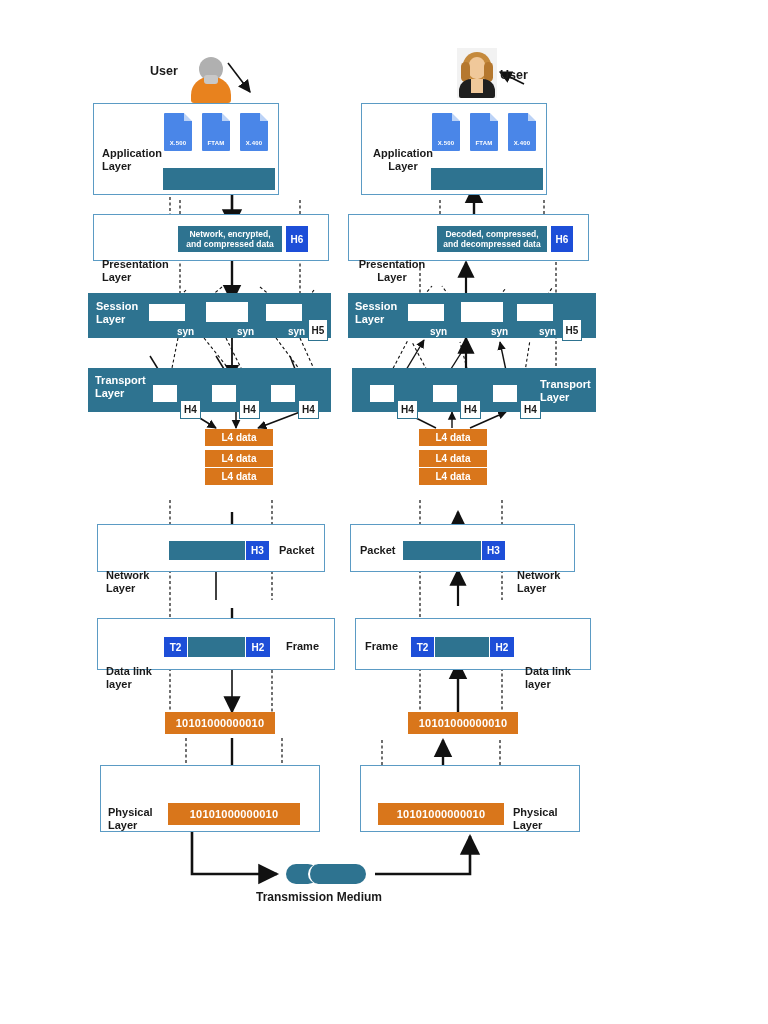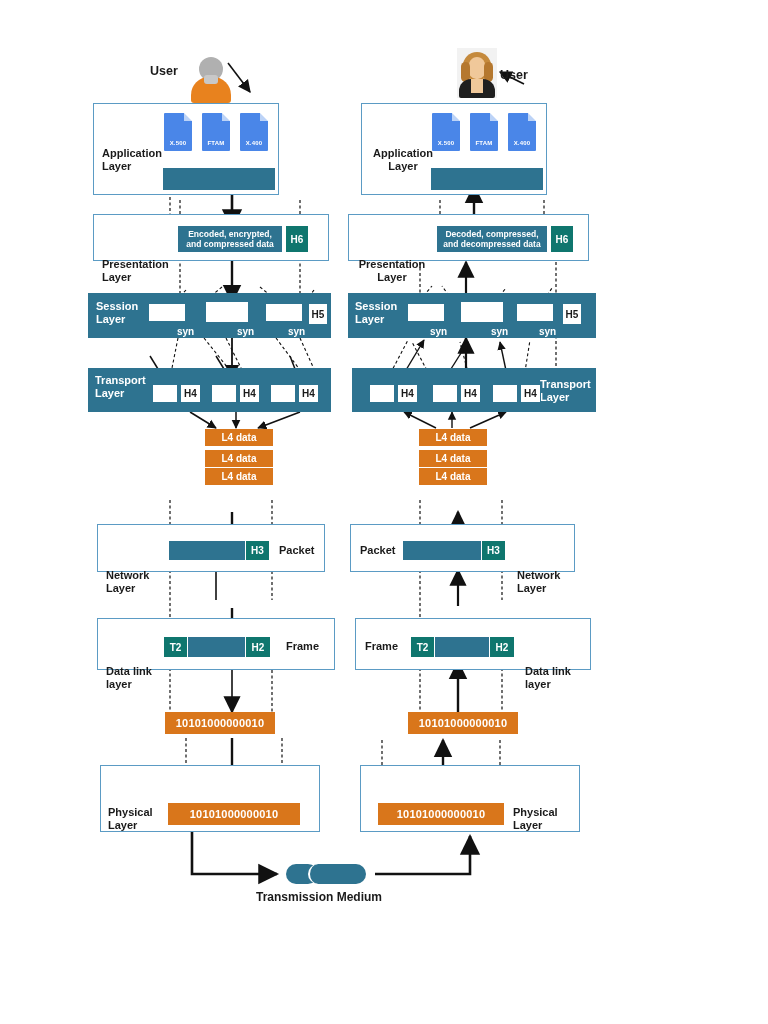--- a/index.html
+++ b/index.html
@@ -17,24 +17,24 @@
 
   
   .lyr-label{font-size:11px;font-weight:bold;color:#1a1a1a;line-height:1.18;margin-top:32px;}
   .lyr-label-w{font-size:11px;font-weight:bold;color:#ffffff;line-height:1.18;}
   .side-label{font-size:11px;font-weight:bold;color:#1a1a1a;}
   .user-label{font-size:12.5px;font-weight:bold;color:#1a1a1a;}
 
   
   .teal-blk{background:#2E7390;}
   .white-blk{background:#ffffff;border:1px solid #2E7390;}
-  .hdr-blk{background:#0f766e;color:#fff;font-size:10px;font-weight:bold;
+  .hdr-blk{background:#1d4ed8;color:#fff;font-size:10px;font-weight:bold;
            display:flex;align-items:center;justify-content:center;}
   .hdr-white{background:#ffffff;color:#1a1a1a;font-size:10px;font-weight:bold;
-           display:flex;align-items:center;justify-content:center;border:1px solid #2E7390;}
+           display:flex;align-items:center;justify-content:center;border:1px solid #2E7390;margin-top:16px;}
   .orange-blk{background:#D9761B;color:#ffffff;font-size:10px;font-weight:bold;
            display:flex;align-items:center;justify-content:center;}
   .orange-bits{background:#D9761B;color:#ffffff;font-size:11px;font-weight:bold;
            display:flex;align-items:center;justify-content:center;letter-spacing:.2px;}
   .pdata{color:#ffffff;font-size:8.5px;font-weight:bold;line-height:1.22;
          display:flex;align-items:center;justify-content:center;text-align:center;padding:0 2px;}
   .syn{font-size:10px;font-weight:bold;color:#ffffff;}
 
   
   .doc{position:absolute;width:28px;height:38px;background:#4A86E8;
@@ -197,21 +197,21 @@
     <span>X.400</span>
     </div>
   <div class="abs teal-blk" style="left:163px;top:168px;width:112px;height:22px;"></div>
 
   <div class="abs layer-box" style="left:93px;top:214px;width:236px;height:47px;"></div>
   <div class="abs lyr-label" style="left:102px;top:226px;">
     <div>Presentation</div>
     <div>Layer</div>
   </div>
   <div class="abs teal-blk pdata" style="left:178px;top:226px;width:104px;height:26px;flex-direction:column;">
-    <div>Encoded, encrypted,</div>
+    <div>Network, encrypted,</div>
     <div>and compressed data</div>
   </div>
   <div class="abs hdr-blk" style="left:286px;top:226px;width:22px;height:26px;">H6</div>
 
   <div class="abs band" style="left:88px;top:293px;width:243px;height:45px;"></div>
   <div class="abs lyr-label-w" style="left:96px;top:300px;">
     <div>Session</div>
     <div>Layer</div>
   </div>
   <div class="abs white-blk" style="left:148px;top:303px;width:38px;height:19px;"></div>

